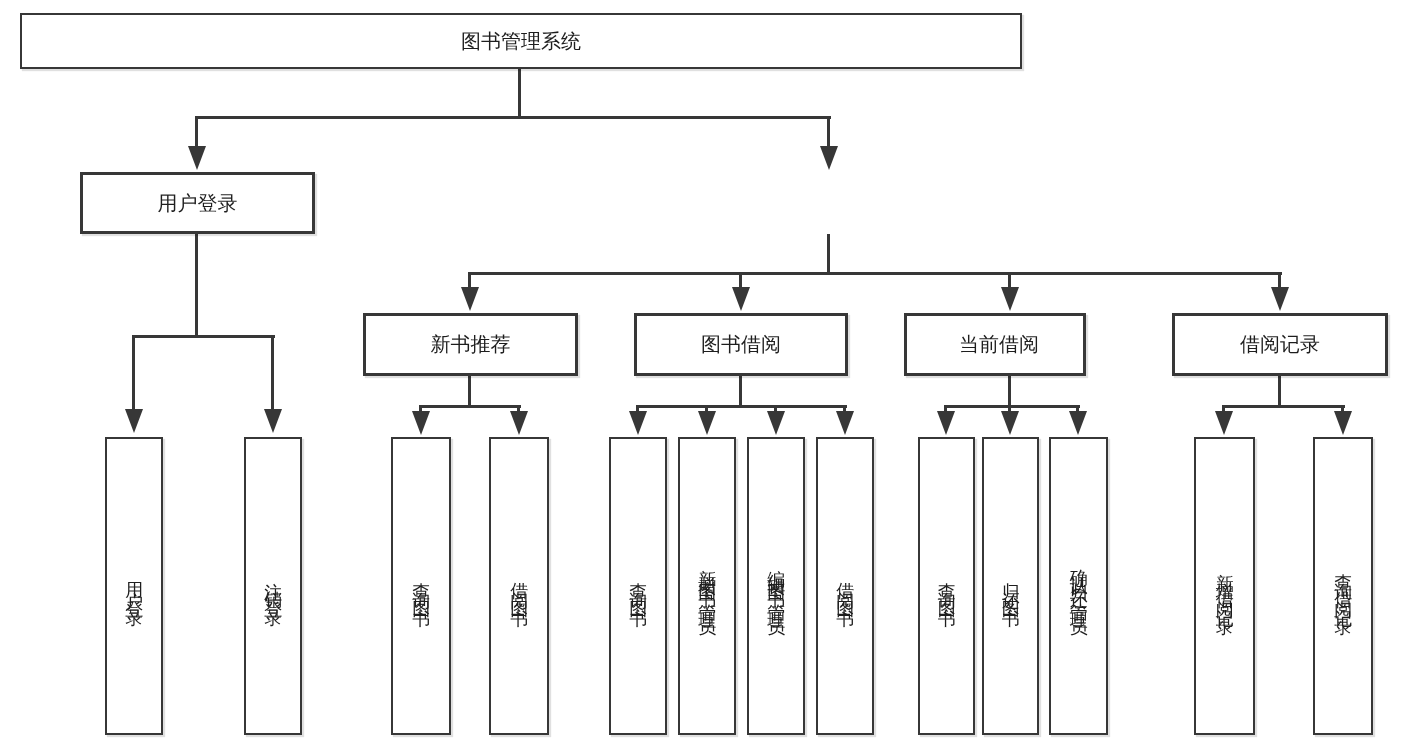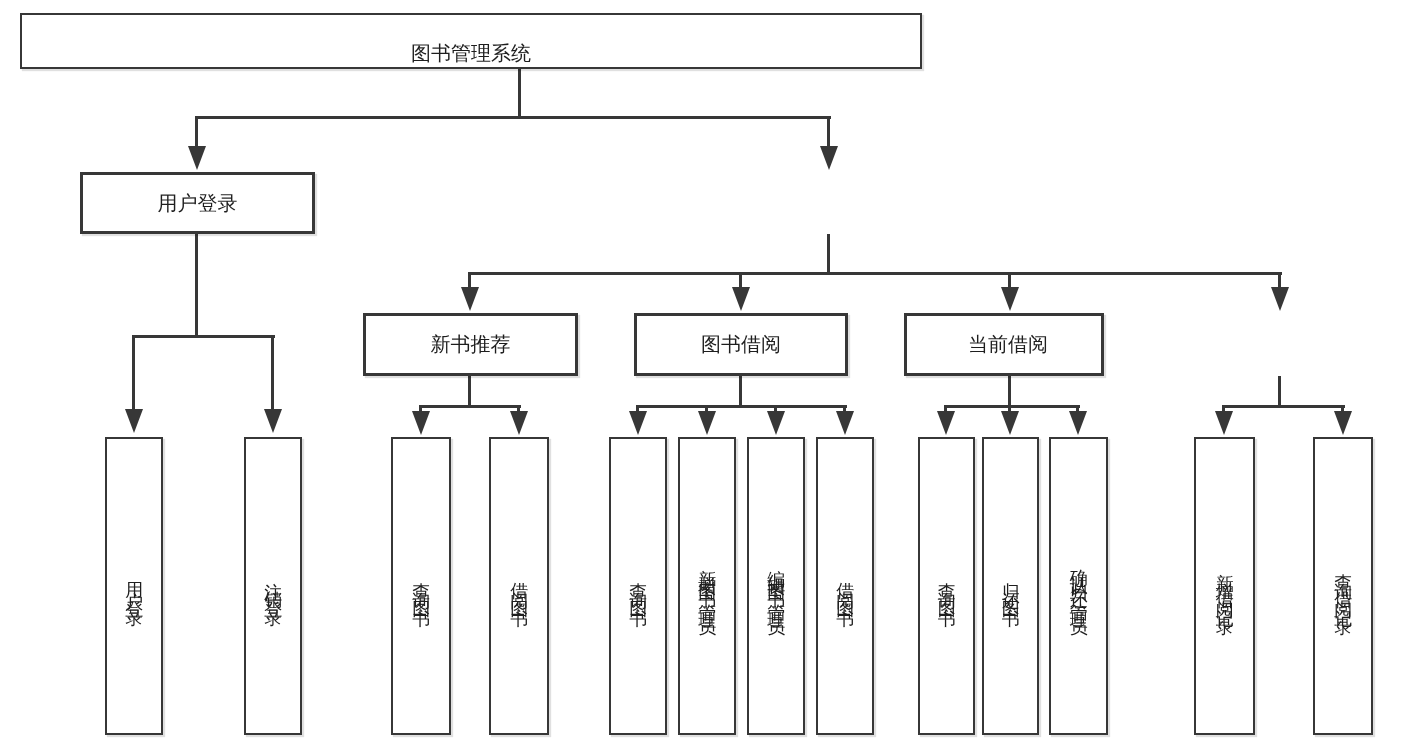--- a/index.html
+++ b/index.html
@@ -88,36 +88,39 @@
       <div class="cline" style="left: 1076px; top: 406px; width: 3px; height: 9px;"></div>
       <div class="carrow" style="left: 1069px; top: 411px;"></div>
       <div class="cline" style="left: 1278px; top: 376px; width: 3px; height: 32px;"></div>
       <div class="cline" style="left: 1222px; top: 405px; width: 123px; height: 3px;"></div>
       <div class="cline" style="left: 1222px; top: 406px; width: 3px; height: 9px;"></div>
       <div class="carrow" style="left: 1215px; top: 411px;"></div>
       <div class="cline" style="left: 1341px; top: 406px; width: 3px; height: 9px;"></div>
       <div class="carrow" style="left: 1334px; top: 411px;"></div>
     </div>
 
-  <div class="hbox root" style="left:20px;top:13px;width:902px;height:56px;align-items:flex-end;">
+  <div class="hbox root" style="left:20px;top:13px;width:1002px;height:56px;">
     <span>图书管理系统</span>
   </div>
 
   <div class="hbox" style="left:80px;top:172px;width:235px;height:62px;">
     <span>用户登录</span>
   </div>
 
   <div class="hbox" style="left:634px;top:313px;width:214px;height:63px;">
     <span>图书借阅</span>
   </div>
   <div class="hbox" style="left:363px;top:313px;width:215px;height:63px;">
     <span>新书推荐</span>
   </div>
-  <div class="hbox" style="left:904px;top:313px;width:200px;height:63px;padding-left:8px;">
+  <div class="hbox" style="left:904px;top:313px;width:182px;height:63px;padding-left:8px;">
     <span>当前借阅</span>
+  </div>
+  <div class="hbox" style="left:1172px;top:313px;width:216px;height:63px;">
+    <span>借阅记录</span>
   </div>
 
   <div class="vbox" style="left:105px;top:437px;width:58px;height:298px;">
     <span class="vtext">用户登录</span>
   </div>
   <div class="vbox" style="left:244px;top:437px;width:58px;height:298px;">
     <span class="vtext">注销登录</span>
   </div>
 
   <div class="vbox" style="left:391px;top:437px;width:60px;height:298px;">

